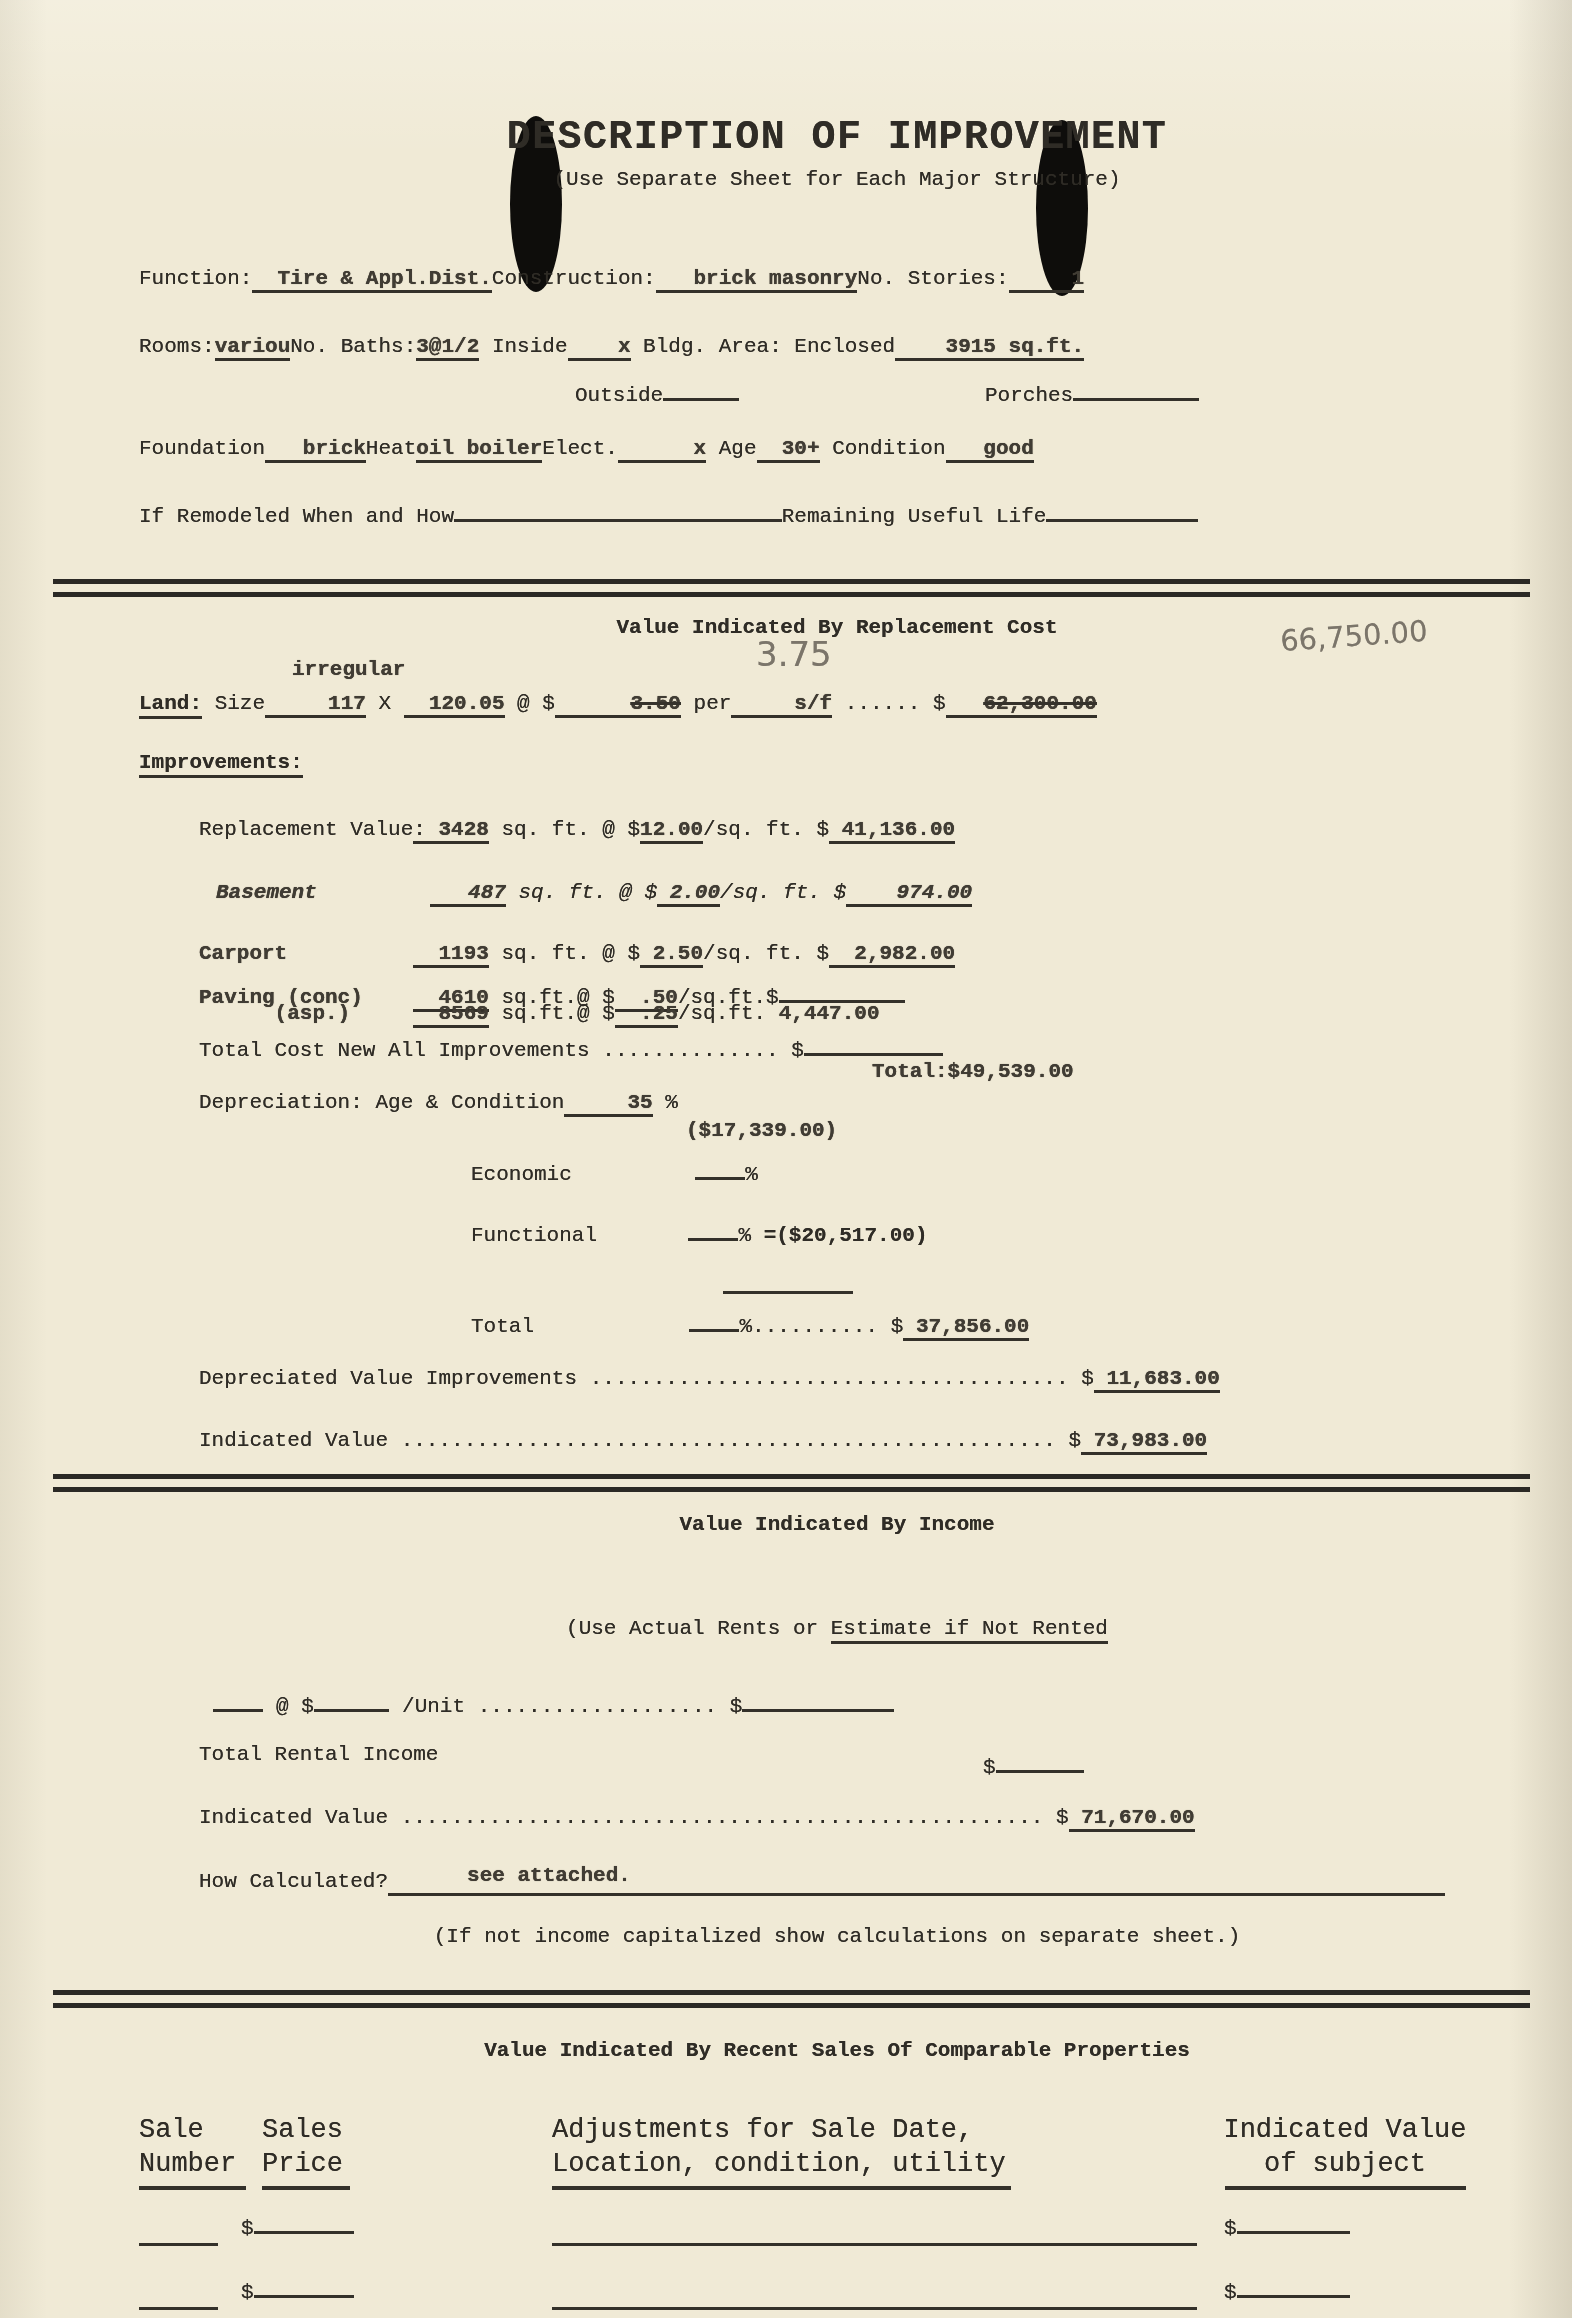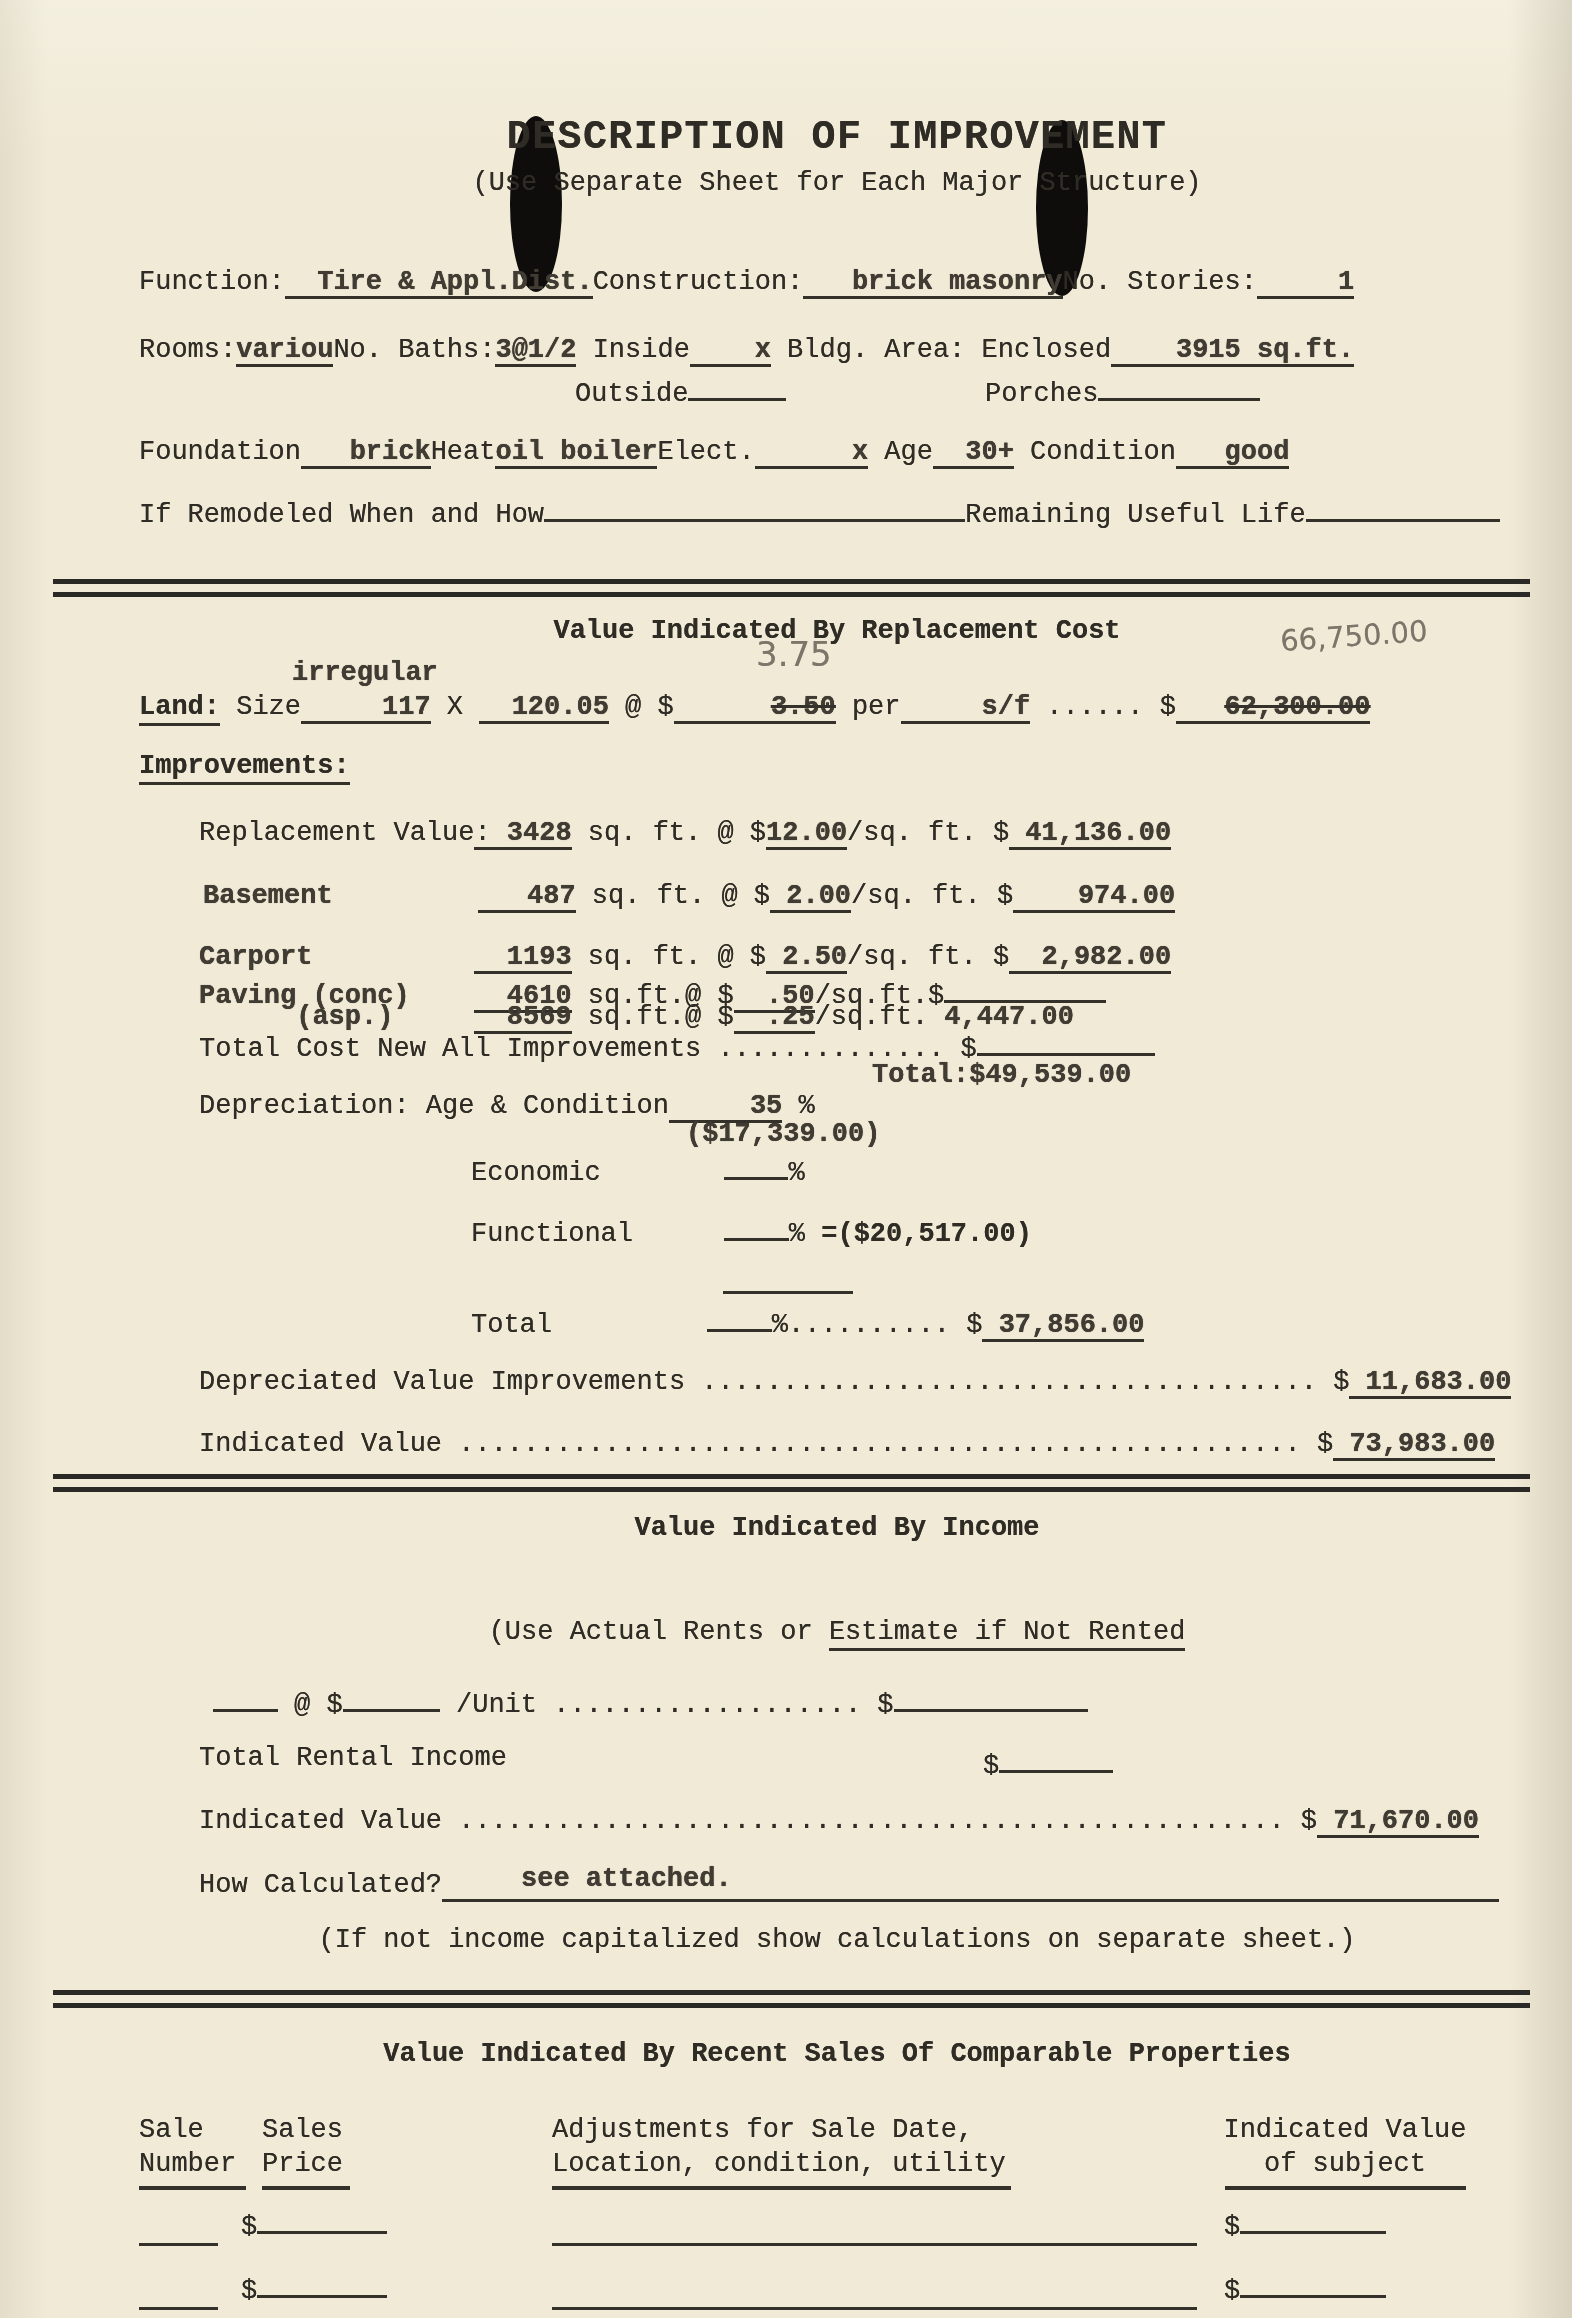--- a/index.html
+++ b/index.html
@@ -6,21 +6,21 @@
   .page{
     position:relative; width:1572px; height:2589px; overflow:hidden;
     background:
       linear-gradient(90deg, rgba(120,110,85,0.10) 0, rgba(0,0,0,0) 3%, rgba(0,0,0,0) 96%, rgba(90,80,60,0.16) 100%),
       linear-gradient(180deg, rgba(255,255,250,0.25) 0, rgba(0,0,0,0) 6%, rgba(0,0,0,0) 97%, rgba(80,70,50,0.15) 100%),
       #f0ead6;
     font-family:"Liberation Mono","DejaVu Sans Mono",monospace;
     color:#2f2c26;
   }
   .abs{position:absolute; white-space:nowrap;}
-  .line{font-size:27px; line-height:1.15; text-shadow:0 0 0.5px rgba(47,44,38,.85);}
+  .line{font-size:21px; line-height:1.15; text-shadow:0 0 0.5px rgba(47,44,38,.85);}
   .center{left:130px; right:28px; text-align:center;}
   .bold{font-weight:bold;}
   .fill{
     color:#403c34; font-weight:bold;
     text-shadow:0 0 0.9px rgba(64,58,48,.65), 0 0 0.5px rgba(64,58,48,.9);
   }
   .u{display:inline-block; border-bottom:3.2px solid #34312a; text-align:right; line-height:1.05;}
   .u.empty{height:27px;}
   .strike{text-decoration:line-through; text-decoration-thickness:3.2px; text-decoration-color:#35322b;}
   .pencil{
@@ -81,21 +81,21 @@
     <span class="ul-label bold">Land:</span> <span>Size</span><span class="u fill" style="width:8ch;">117</span> <span>X</span> <span class="u fill" style="width:8ch;">120.05</span> <span>@ $</span><span class="u fill" style="width:10ch;"><span class="strike">3.50</span></span> <span>per</span><span class="u fill" style="width:8ch;">s/f</span> <span>......</span> <span>$</span><span class="u fill" style="width:12ch;"><span class="strike">62,300.00</span></span>
   </div>
 
   <div class="abs line" style="left:139px; top:751px;">
     <span class="ul-label bold">Improvements:</span>
   </div>
 
   <div class="abs line" style="left:199px; top:818px;">
     <span class="lblcell">Replacement Value:</span><span class="u fill" style="width:6ch;">3428</span> <span>sq. ft. @ $</span><span class="u fill" style="width:5ch;">12.00</span><span>/sq. ft. $</span><span class="u fill" style="width:10ch;">41,136.00</span>
   </div>
-  <div class="abs line" style="left:203px; top:881px;">
+  <div class="abs line" style="left:216px; top:881px;font-style:italic;">
     <span class="lblcell fill">Basement</span><span class="u fill" style="width:6ch;">487</span> <span>sq. ft. @ $</span><span class="u fill" style="width:5ch;">2.00</span><span>/sq. ft. $</span><span class="u fill" style="width:10ch;">974.00</span>
   </div>
   <div class="abs line" style="left:199px; top:942px;">
     <span class="lblcell fill">Carport</span><span class="u fill" style="width:6ch;">1193</span> <span>sq. ft. @ $</span><span class="u fill" style="width:5ch;">2.50</span><span>/sq. ft. $</span><span class="u fill" style="width:10ch;">2,982.00</span>
   </div>
   <div class="abs line" style="left:199px; top:973px;">
     <span class="lblcell fill">Paving (conc)</span><span class="u fill" style="width:6ch;">4610</span> <span>sq.ft.@ $</span><span class="u fill" style="width:5ch;">.50</span><span>/sq.ft.$</span><span class="u empty" style="width:10ch;"></span>
   </div>
   <div class="abs line" style="left:199px; top:1002px; z-index:2;">
     <span class="lblcell fill" style="text-indent:6ch;">(asp.)</span><span class="u fill" style="width:6ch;">8569</span> <span>sq.ft.@ $</span><span class="u fill" style="width:5ch;">.25</span><span>/sq.ft.</span> <span class="fill">4,447.00</span>

